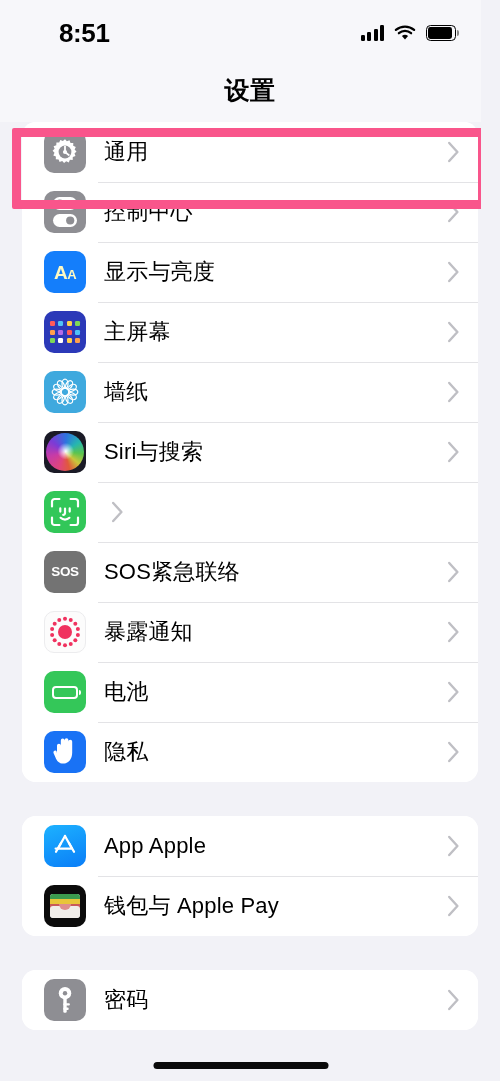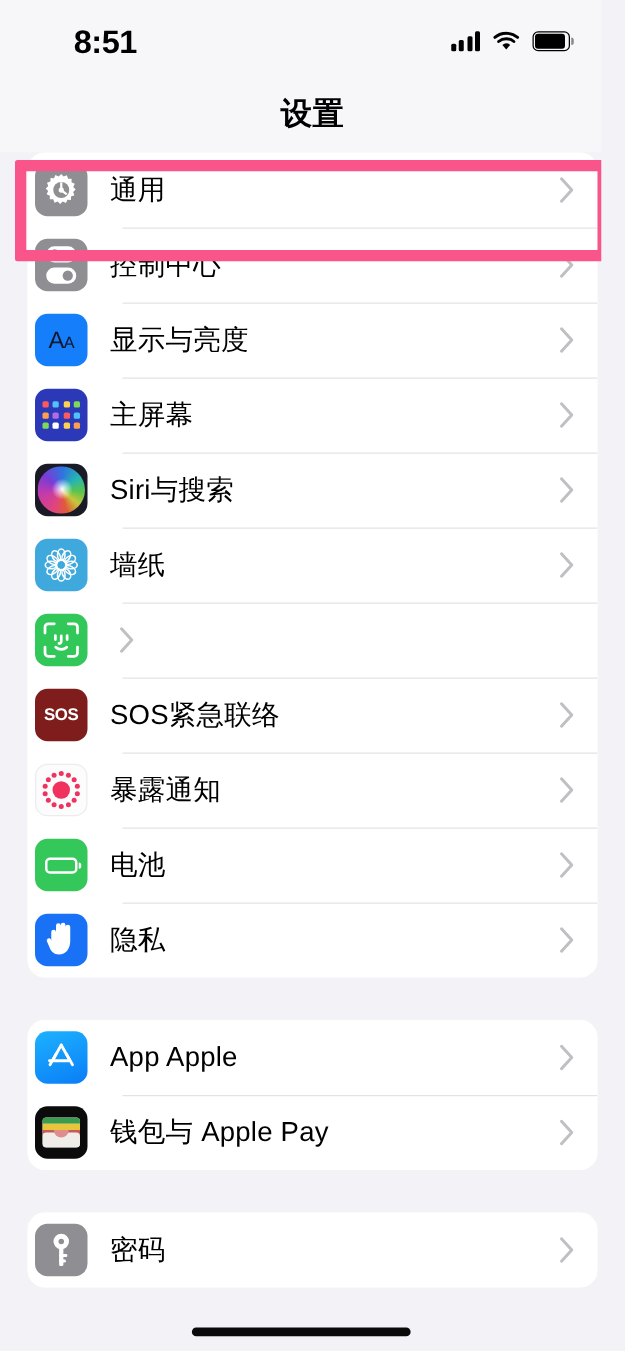--- a/index.html
+++ b/index.html
@@ -124,21 +124,21 @@
     border-radius: 14px;
     overflow: hidden;
   }
   .card.group-gap { margin-top: 34px; }
 
   .row {
     position: relative;
     display: flex;
     align-items: center;
     height: 60px;
-    padding-left: 6px;
+    padding-left: 22px;
     background: #FFFFFF;
   }
   .row + .row::before {
     content: "";
     position: absolute;
     left: 76px; right: 0; top: 0;
     height: 1px;
     background: #E3E3E6;
   }
   .row-label {
@@ -172,21 +172,21 @@
   .ico svg { display: block; }
 
   .ico-general   { background: #8E8E93; }
   .ico-control   { background: #8E8E93; }
   .ico-display   { background: #147EFB; }
   .ico-home      { background: #2B39B8; }
   .ico-access    { background: #0B76EF; }
   .ico-wall      { background: #3FA9DE; }
   .ico-siri      { background: #1A1A26; }
   .ico-faceid    { background: #32C759; }
-  .ico-sos       { background: #7f1d1d; }
+  .ico-sos       { background: #737373; }
   .ico-exposure  { background: #FCFCFC; border: 1px solid #ECECEE; }
   .ico-battery   { background: #34C759; }
   .ico-privacy   { background: #1972F5; }
   .ico-appstore  { background: linear-gradient(160deg,#1DB2FF 0%,#0A7DF7 100%); }
   .ico-wallet    { background: #0B0B0B; }
   .ico-password  { background: #8E8E93; }
 
   
   .dotgrid {
     display: grid;
@@ -361,21 +361,21 @@
             </div>
             <div class="row-label">控制中心</div>
             <div class="chev">
               <svg width="13" height="22" viewBox="0 0 13 22">
                 <path d="M2.2 2 L10.4 11 L2.2 20" stroke="#BFBFC4" stroke-width="2.4" fill="none" stroke-linecap="round" stroke-linejoin="round"></path>
               </svg>
             </div>
           </div>
           <div class="row">
             <div class="ico ico-display">
-              <span style="color:#0f172a;font-size:16px;font-weight:normal;letter-spacing:-0.5px;line-height:1;"><span style="font-size:19px;">A</span><span style="font-size:13px;">A</span></span>
+              <span style="color:#fef9c3;font-size:16px;font-weight:bold;letter-spacing:-0.5px;line-height:1;"><span style="font-size:19px;">A</span><span style="font-size:13px;">A</span></span>
             </div>
             <div class="row-label">显示与亮度</div>
             <div class="chev">
               <svg width="13" height="22" viewBox="0 0 13 22">
                 <path d="M2.2 2 L10.4 11 L2.2 20" stroke="#BFBFC4" stroke-width="2.4" fill="none" stroke-linecap="round" stroke-linejoin="round"></path>
               </svg>
             </div>
           </div>
           <div class="row">
             <div class="ico ico-home">
@@ -395,49 +395,49 @@
               </div>
             </div>
             <div class="row-label">主屏幕</div>
             <div class="chev">
               <svg width="13" height="22" viewBox="0 0 13 22">
                 <path d="M2.2 2 L10.4 11 L2.2 20" stroke="#BFBFC4" stroke-width="2.4" fill="none" stroke-linecap="round" stroke-linejoin="round"></path>
               </svg>
             </div>
           </div>
           <div class="row">
-            <div class="ico ico-siri">
-              <div class="siri-orb"></div>
-            </div>
-            <div class="row-label">Siri与搜索</div>
-            <div class="chev">
-              <svg width="13" height="22" viewBox="0 0 13 22">
-                <path d="M2.2 2 L10.4 11 L2.2 20" stroke="#BFBFC4" stroke-width="2.4" fill="none" stroke-linecap="round" stroke-linejoin="round"></path>
-              </svg>
-            </div>
-          </div>
-          <div class="row">
             <div class="ico ico-wall">
               <svg width="34" height="34" viewBox="0 0 34 34">
                 <ellipse cx="25.20" cy="17.00" rx="4.6" ry="3.0" fill="none" stroke="#FFFFFF" stroke-width="1.25" transform="rotate(0 25.20 17.00)"></ellipse>
                 <ellipse cx="24.10" cy="21.10" rx="4.6" ry="3.0" fill="none" stroke="#FFFFFF" stroke-width="1.25" transform="rotate(30 24.10 21.10)"></ellipse>
                 <ellipse cx="21.10" cy="24.10" rx="4.6" ry="3.0" fill="none" stroke="#FFFFFF" stroke-width="1.25" transform="rotate(60 21.10 24.10)"></ellipse>
                 <ellipse cx="17.00" cy="25.20" rx="4.6" ry="3.0" fill="none" stroke="#FFFFFF" stroke-width="1.25" transform="rotate(90 17.00 25.20)"></ellipse>
                 <ellipse cx="12.90" cy="24.10" rx="4.6" ry="3.0" fill="none" stroke="#FFFFFF" stroke-width="1.25" transform="rotate(120 12.90 24.10)"></ellipse>
                 <ellipse cx="9.90" cy="21.10" rx="4.6" ry="3.0" fill="none" stroke="#FFFFFF" stroke-width="1.25" transform="rotate(150 9.90 21.10)"></ellipse>
                 <ellipse cx="8.80" cy="17.00" rx="4.6" ry="3.0" fill="none" stroke="#FFFFFF" stroke-width="1.25" transform="rotate(180 8.80 17.00)"></ellipse>
                 <ellipse cx="9.90" cy="12.90" rx="4.6" ry="3.0" fill="none" stroke="#FFFFFF" stroke-width="1.25" transform="rotate(210 9.90 12.90)"></ellipse>
                 <ellipse cx="12.90" cy="9.90" rx="4.6" ry="3.0" fill="none" stroke="#FFFFFF" stroke-width="1.25" transform="rotate(240 12.90 9.90)"></ellipse>
                 <ellipse cx="17.00" cy="8.80" rx="4.6" ry="3.0" fill="none" stroke="#FFFFFF" stroke-width="1.25" transform="rotate(270 17.00 8.80)"></ellipse>
                 <ellipse cx="21.10" cy="9.90" rx="4.6" ry="3.0" fill="none" stroke="#FFFFFF" stroke-width="1.25" transform="rotate(300 21.10 9.90)"></ellipse>
                 <ellipse cx="24.10" cy="12.90" rx="4.6" ry="3.0" fill="none" stroke="#FFFFFF" stroke-width="1.25" transform="rotate(330 24.10 12.90)"></ellipse>
                 <circle cx="17" cy="17" r="4.1" fill="none" stroke="#FFFFFF" stroke-width="1.4"></circle>
               </svg>
             </div>
             <div class="row-label">墙纸</div>
+            <div class="chev">
+              <svg width="13" height="22" viewBox="0 0 13 22">
+                <path d="M2.2 2 L10.4 11 L2.2 20" stroke="#BFBFC4" stroke-width="2.4" fill="none" stroke-linecap="round" stroke-linejoin="round"></path>
+              </svg>
+            </div>
+          </div>
+          <div class="row">
+            <div class="ico ico-siri">
+              <div class="siri-orb"></div>
+            </div>
+            <div class="row-label">Siri与搜索</div>
             <div class="chev">
               <svg width="13" height="22" viewBox="0 0 13 22">
                 <path d="M2.2 2 L10.4 11 L2.2 20" stroke="#BFBFC4" stroke-width="2.4" fill="none" stroke-linecap="round" stroke-linejoin="round"></path>
               </svg>
             </div>
           </div>
           <div class="row">
             <div class="ico ico-faceid">
               <svg width="30" height="30" viewBox="0 0 30 30">
                 <g stroke="#FFFFFF" stroke-width="2.2" fill="none" stroke-linecap="round">

